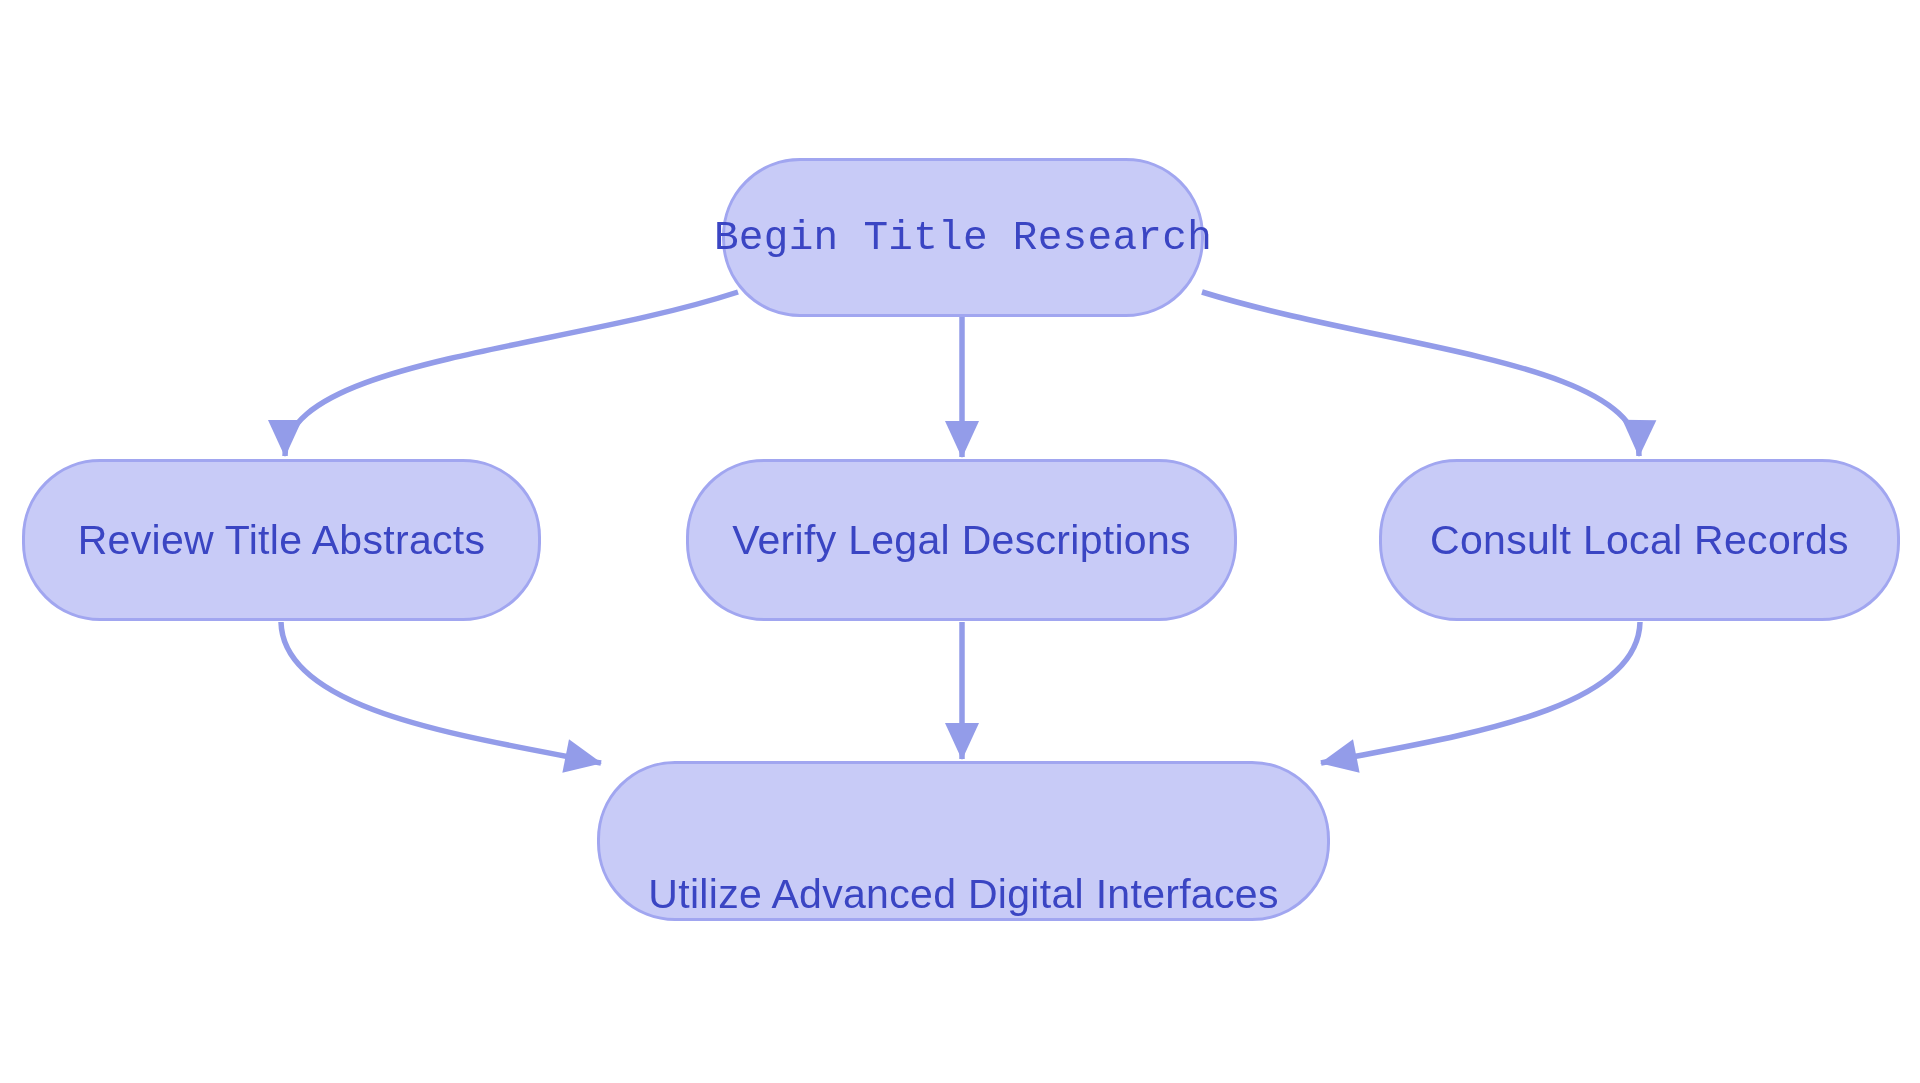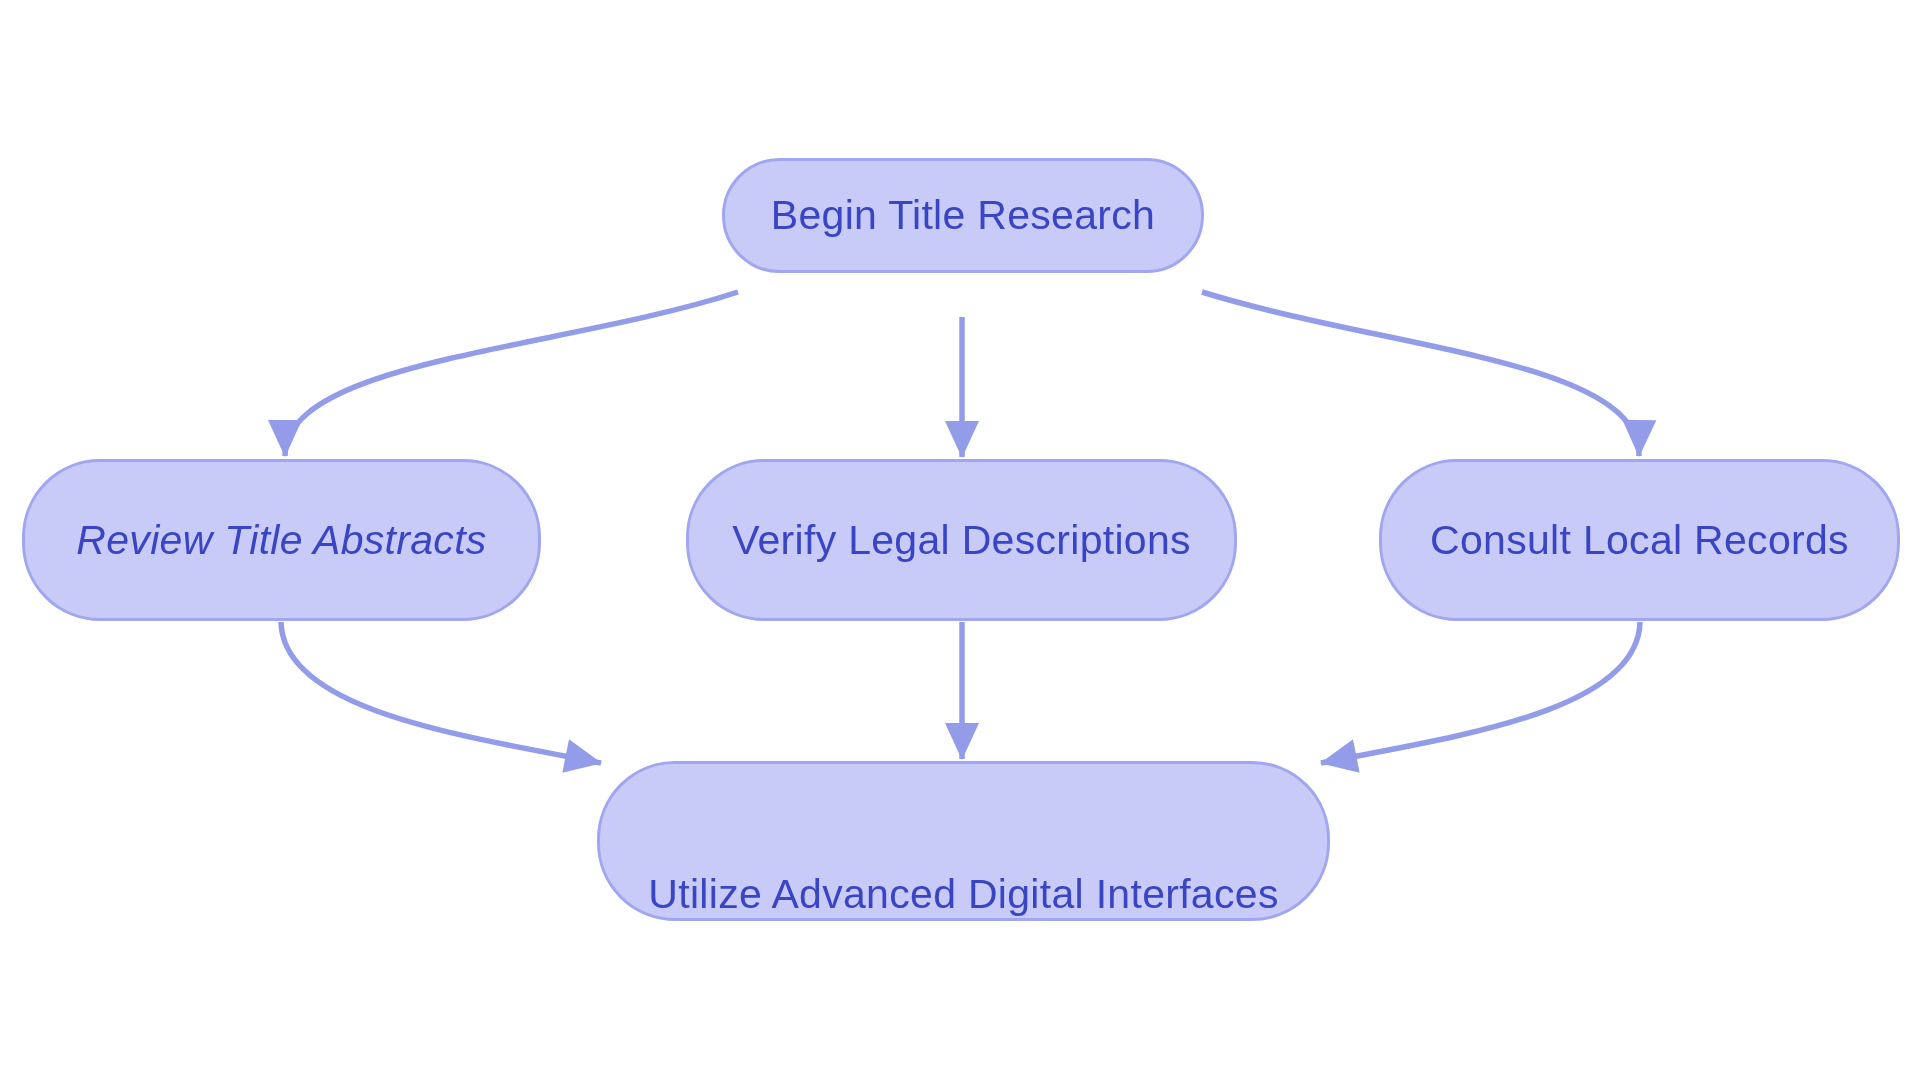--- a/index.html
+++ b/index.html
@@ -32,22 +32,22 @@
     display:flex;align-items:center;justify-content:center;
     background:var(--node-fill);
     border:3px solid var(--node-border);
     border-radius:78px;
     color:var(--text);
     font-size:41px;
     letter-spacing:0.3px;
     text-align:center;
     white-space:nowrap;
   }
-  .node-begin  {left:722px; top:158px; width:482px; height:115px;}
-  .node-review {left:22px;  top:459px; width:519px; height:162px;font-style:italic;}
+  .node-begin  {left:722px; top:158px; width:482px; height:159px;font-family:Liberation Mono, monospace;}
+  .node-review {left:22px;  top:459px; width:519px; height:162px;}
   .node-verify {left:686px; top:459px; width:551px; height:162px;}
   .node-consult{left:1379px;top:459px; width:521px; height:162px;}
   .node-utilize{left:597px; top:761px; width:733px; height:160px;align-items:flex-end;}
 </style>
 </head>
 <body>
 
 <div class="canvas">
 
   <svg class="edges" viewBox="0 0 1920 1083" xmlns="http://www.w3.org/2000/svg">

